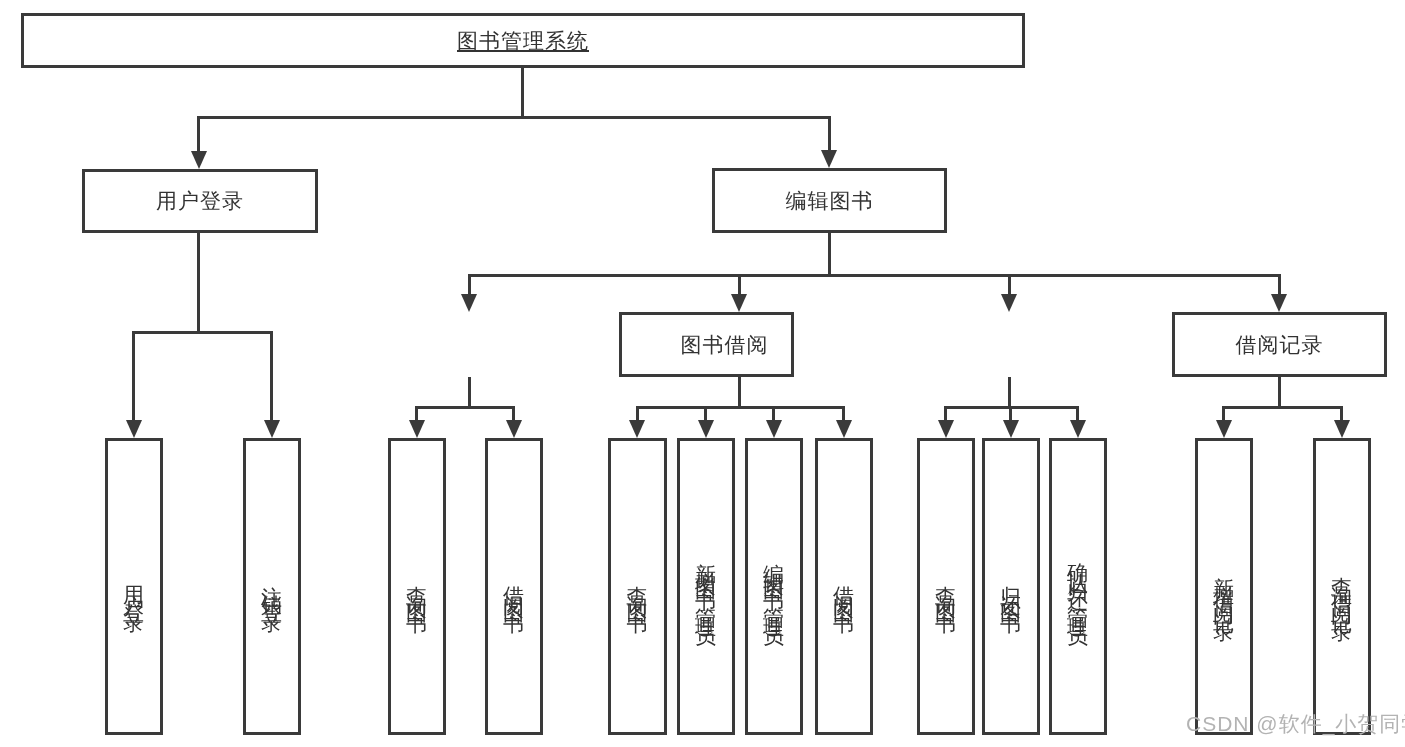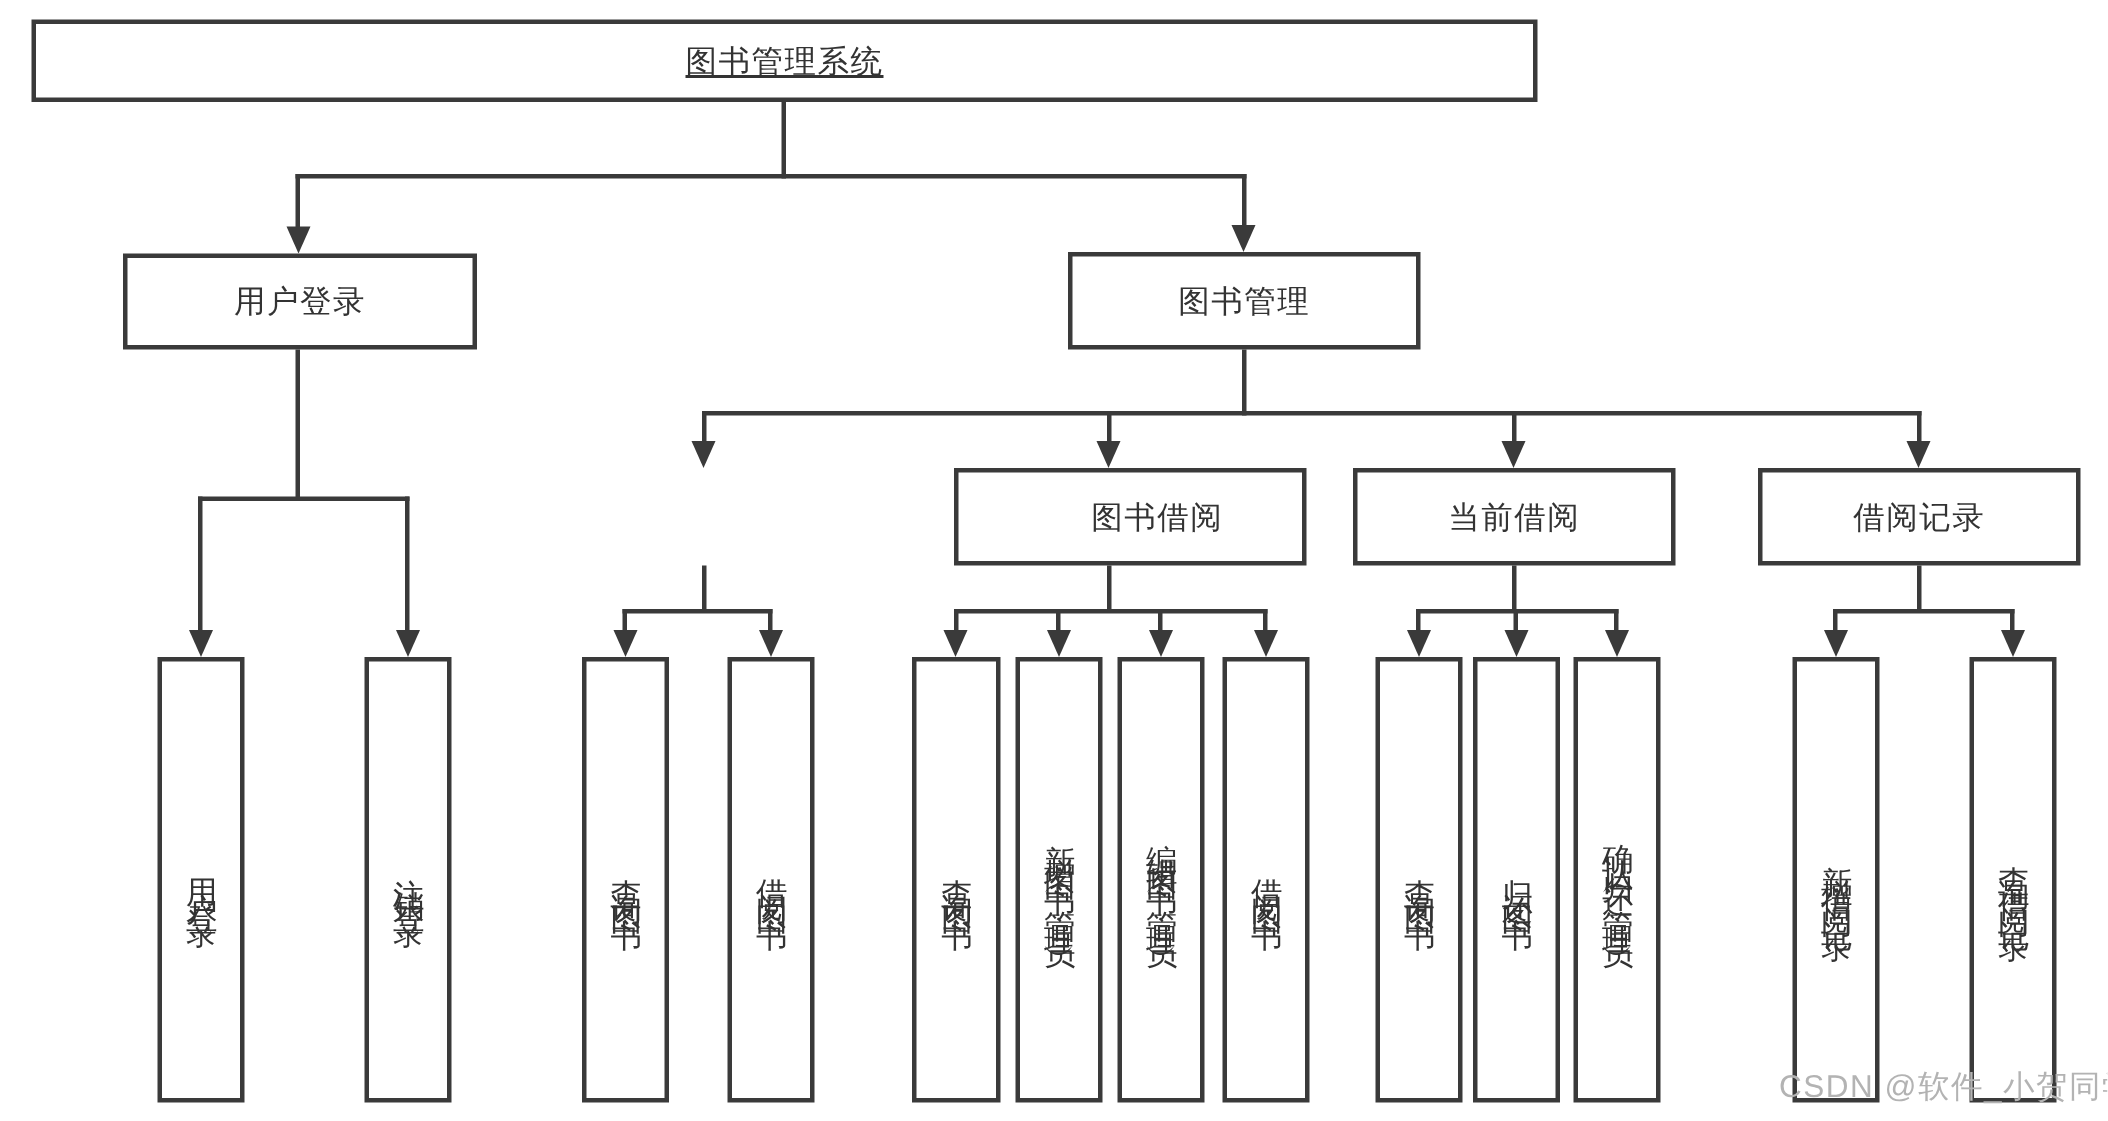--- a/index.html
+++ b/index.html
@@ -45,46 +45,43 @@
   <div class="hl" style="left:197px;top:116px;width:634px;"></div>
   <div class="vl" style="left:197px;top:116px;height:38px;"></div>
   <div class="ar" style="left:191px;top:151px;"></div>
   <div class="vl" style="left:828px;top:116px;height:37px;"></div>
   <div class="ar" style="left:821px;top:150px;"></div>
 
   <div class="node" style="left:82px;top:169px;width:236px;height:64px;">
     <span>用户登录</span>
   </div>
   <div class="node" style="left:712px;top:168px;width:235px;height:65px;">
-    <span>图书管理</span>
+    <span>编辑图书</span>
   </div>
 
   <div class="vl" style="left:197px;top:233px;height:101px;"></div>
   <div class="hl" style="left:132px;top:331px;width:141px;"></div>
   <div class="vl" style="left:132px;top:331px;height:90px;"></div>
   <div class="vl" style="left:270px;top:331px;height:90px;"></div>
   <div class="ar" style="left:126px;top:420px;"></div>
   <div class="ar" style="left:264px;top:420px;"></div>
 
   <div class="vl" style="left:828px;top:233px;height:44px;"></div>
   <div class="hl" style="left:468px;top:274px;width:813px;"></div>
   <div class="vl" style="left:468px;top:274px;height:24px;"></div>
   <div class="vl" style="left:738px;top:274px;height:24px;"></div>
   <div class="vl" style="left:1008px;top:274px;height:24px;"></div>
   <div class="vl" style="left:1278px;top:274px;height:24px;"></div>
   <div class="ar" style="left:461px;top:294px;"></div>
   <div class="ar" style="left:731px;top:294px;"></div>
   <div class="ar" style="left:1001px;top:294px;"></div>
   <div class="ar" style="left:1271px;top:294px;"></div>
 
-  <div class="node" style="left:636px;top:312px;width:235px;height:65px;padding-left:36px;">
+  <div class="node" style="left:619px;top:312px;width:175px;height:65px;padding-left:36px;">
     <span>图书借阅</span>
-  </div>
-  <div class="node" style="left:902px;top:312px;width:215px;height:65px;">
-    <span>当前借阅</span>
   </div>
   <div class="node" style="left:1172px;top:312px;width:215px;height:65px;">
     <span>借阅记录</span>
   </div>
 
   <div class="vl" style="left:468px;top:377px;height:31px;"></div>
   <div class="vl" style="left:738px;top:377px;height:31px;"></div>
   <div class="vl" style="left:1008px;top:377px;height:31px;"></div>
   <div class="vl" style="left:1278px;top:377px;height:31px;"></div>
 

